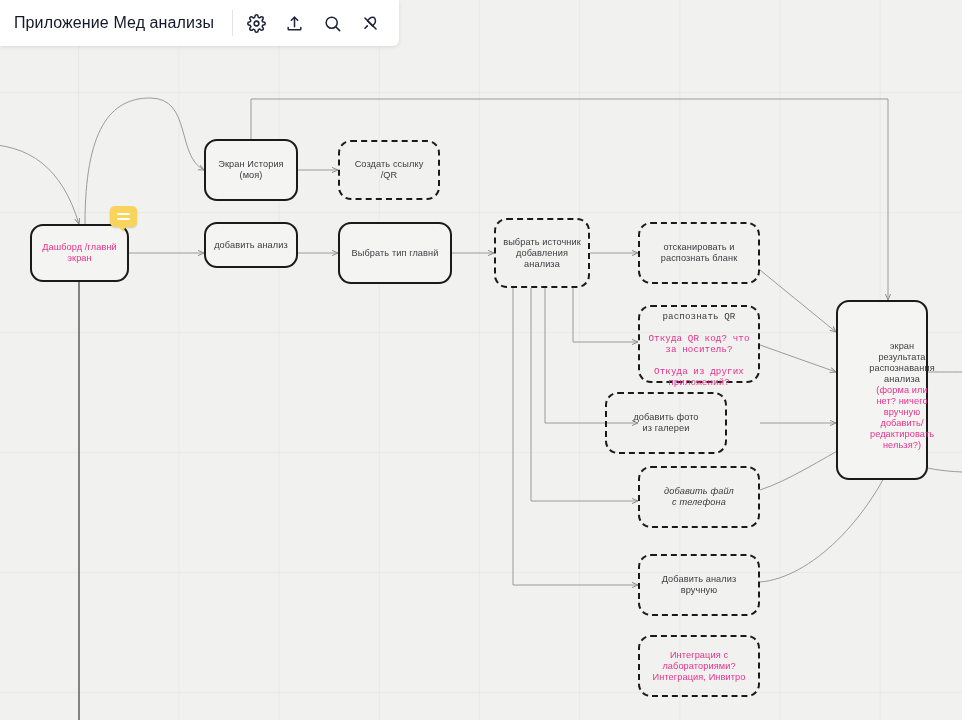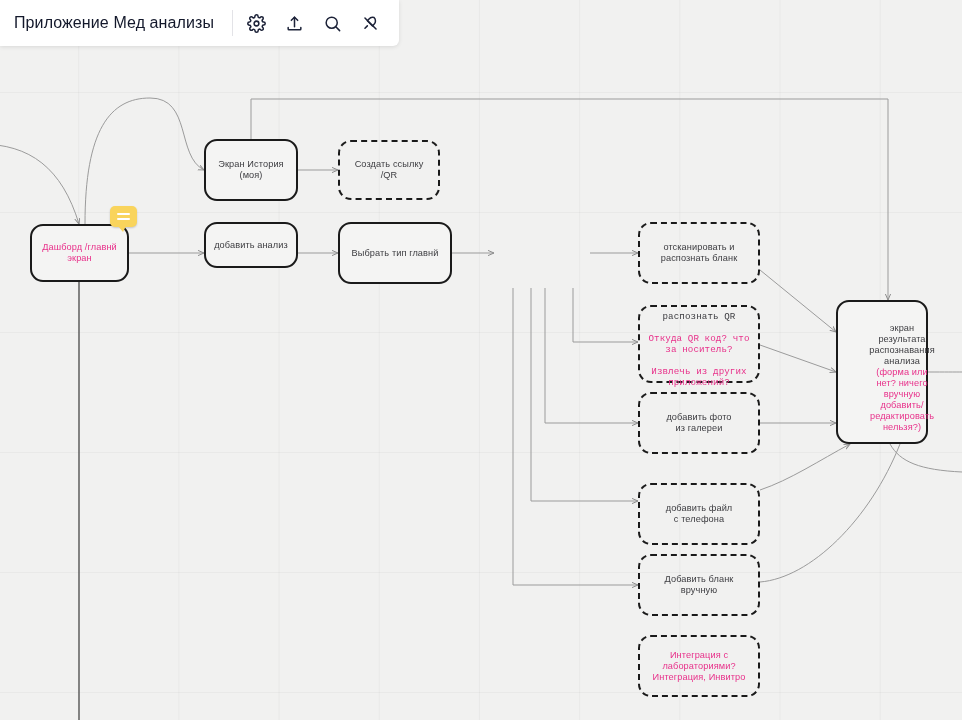--- a/index.html
+++ b/index.html
@@ -197,55 +197,60 @@
   </div>
 
   <div class="node solid" style="left:204px; top:222px; width:94px; height:46px;">
     <div class="label">добавить анализ</div>
   </div>
 
   <div class="node solid" style="left:338px; top:222px; width:114px; height:62px;">
     <div class="label">Выбрать тип главнй</div>
   </div>
 
+  <div class="node dashed" style="left:494px; top:218px; width:96px; height:70px;">
+    <div class="label">выбрать источник
+добавления
+анализа</div>
+  </div>
 
   <div class="node dashed" style="left:638px; top:222px; width:122px; height:62px;">
     <div class="label">отсканировать и
 распознать бланк</div>
   </div>
 
   <div class="node dashed" style="left:638px; top:305px; width:122px; height:78px;font-family:Liberation Mono, monospace;">
     <div class="label">
       <span class="dark">распознать QR</span><br>
       <span class="pink">Откуда QR код? что за носитель?</span><br>
-      <span class="pink">Извлечь из других приложений?</span>
-    </div>
-  </div>
-
-  <div class="node dashed" style="left:638px; top:392px; width:122px; height:62px;align-items:center;">
+      <span class="pink">Откуда из других приложений?</span>
+    </div>
+  </div>
+
+  <div class="node dashed" style="left:605px; top:392px; width:122px; height:62px;align-items:center;">
     <div class="label">добавить фото
 из галереи</div>
   </div>
 
-  <div class="node dashed" style="left:638px; top:483px; width:122px; height:62px;">
+  <div class="node dashed" style="left:638px; top:466px; width:122px; height:62px;font-style:italic;">
     <div class="label">добавить файл
 с телефона</div>
   </div>
 
   <div class="node dashed" style="left:638px; top:554px; width:122px; height:62px;">
-    <div class="label">Добавить бланк вручную</div>
+    <div class="label">Добавить анализ вручную</div>
   </div>
 
   <div class="node dashed" style="left:638px; top:635px; width:122px; height:62px;">
     <div class="label pink">Интеграция с
 лабораториями?
 Интеграция, Инвитро</div>
   </div>
 
-  <div class="node solid" style="left:836px; top:300px; width:92px; height:144px;padding-left:40px;">
+  <div class="node solid" style="left:836px; top:300px; width:92px; height:180px;padding-left:40px;">
     <div class="label">
       <span class="dark">экран результата распознавания анализа</span>
       <span class="pink">(форма или нет? ничего вручную добавить/ редактировать нельзя?)</span>
     </div>
   </div>
 
   <div class="comment-badge" style="left:110px; top:206px;">
     <div class="bar"></div>
     <div class="bar"></div>
   </div>

